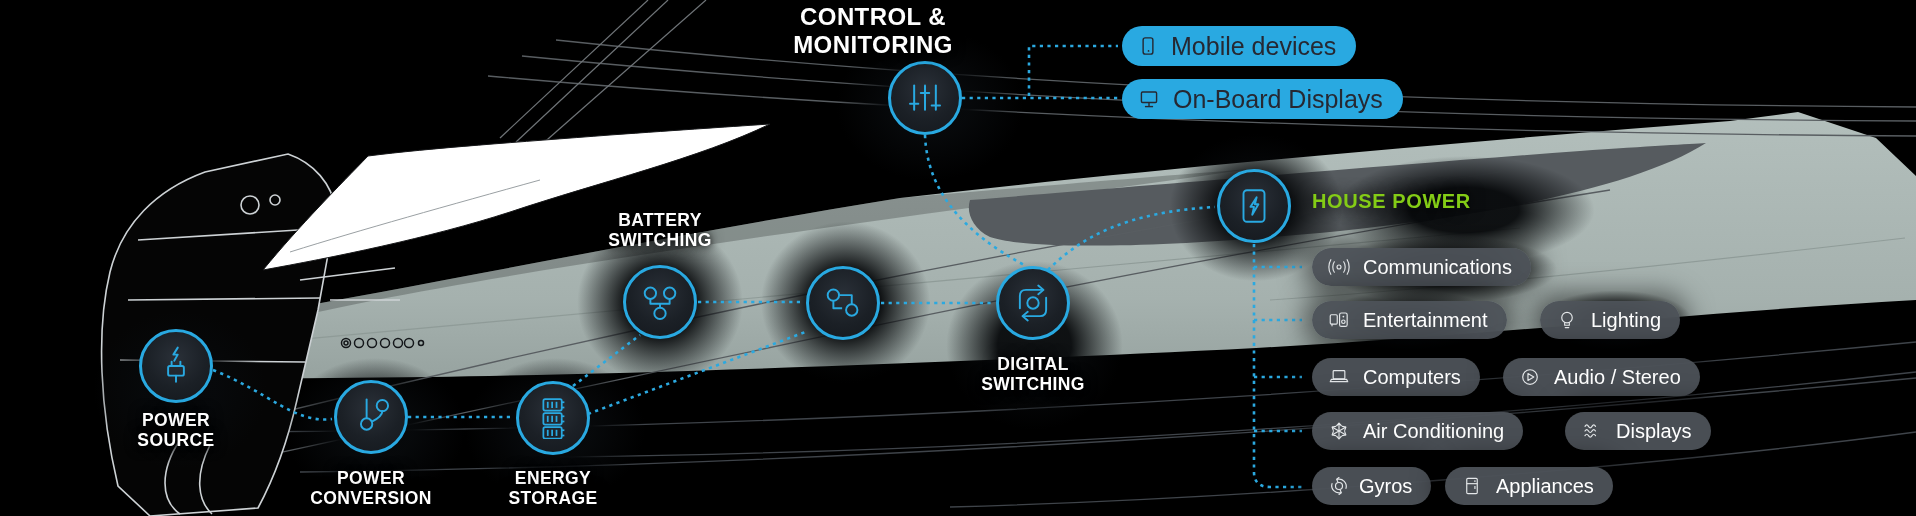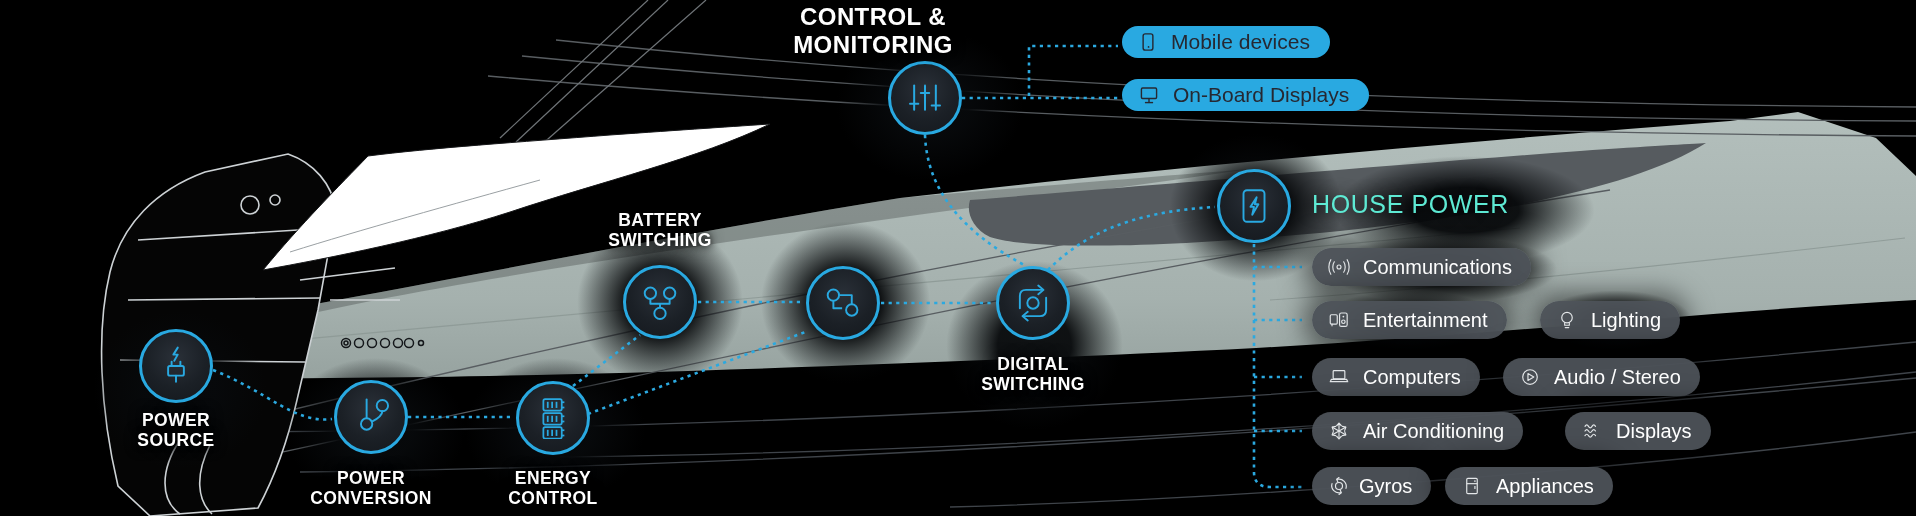--- a/index.html
+++ b/index.html
@@ -9,28 +9,28 @@
   .boat{position:absolute;left:0;top:0;}
   .connectors{position:absolute;left:0;top:0;}
   .blob{position:absolute;pointer-events:none;
         background:radial-gradient(ellipse closest-side, rgba(7,9,11,0.95) 30%, rgba(7,9,11,0) 72%);}
   .node{position:absolute;width:74px;height:74px;border-radius:50%;
         border:3px solid #29A9E1;box-sizing:border-box;
         background:radial-gradient(circle at 50% 38%,#2a3038 0%,#1b2026 55%,#14181d 100%);
         display:flex;align-items:center;justify-content:center;}
   .node-label{position:absolute;color:#fff;font-weight:bold;font-size:17.5px;line-height:1.15;
         text-align:center;letter-spacing:0.4px;text-shadow:0 0 14px rgba(0,0,0,0.95),0 0 6px rgba(0,0,0,0.9);}
-  .house-title{position:absolute;color:#5eead4;font-weight:normal;font-size:25px;letter-spacing:0.6px;
+  .house-title{position:absolute;color:#84cc16;font-weight:bold;font-size:20px;letter-spacing:0.6px;
         white-space:nowrap;text-shadow:0 0 16px rgba(0,0,0,0.95);}
   .pill{position:absolute;display:flex;align-items:center;gap:10px;border-radius:20px;
         white-space:nowrap;box-sizing:border-box;}
   .pill-dark{background:rgba(76,81,87,0.96);height:38px;padding:0 19px 0 13px;color:#fff;
         font-size:20px;box-shadow:0 0 26px 8px rgba(0,0,0,0.5);text-align:center;}
-  .pill-cyan{background:#29A9E1;height:32px;padding:0 20px 0 13px;color:#262832;
-        font-size:21px;font-weight:500;}
+  .pill-cyan{background:#29A9E1;height:40px;padding:0 20px 0 13px;color:#262832;
+        font-size:25px;font-weight:500;}
   .pill .ic{flex:0 0 auto;display:flex;}
 </style>
 </head>
 <body>
 
 <div class="stage">
 
   <svg class="boat" width="1916" height="516" viewBox="0 0 1916 516">
     <defs>
       <linearGradient id="hullGrad" x1="0" y1="0" x2="0" y2="1">
@@ -236,21 +236,21 @@
       <g stroke="#29A9E1" stroke-width="2.2" fill="none" stroke-linejoin="round">
         <rect x="-12" y="-18" width="24" height="36" rx="4"></rect>
         <path d="M 3,-10 L -4,1 L 0,1 L -2,10 L 5,-2 L 1,-2 Z"></path>
       </g>
     </svg>
   </div>
 
   <div class="node-label" style="left:788px;top:3px;width:170px;font-size:24px;">CONTROL &amp; MONITORING</div>
   <div class="node-label" style="left:121px;top:410px;width:110px;">POWER SOURCE</div>
   <div class="node-label" style="left:296px;top:468px;width:150px;">POWER CONVERSION</div>
-  <div class="node-label" style="left:478px;top:468px;width:150px;">ENERGY CONTROL</div>
+  <div class="node-label" style="left:478px;top:468px;width:150px;">ENERGY STORAGE</div>
   <div class="node-label" style="left:590px;top:210px;width:140px;">BATTERY SWITCHING</div>
   <div class="node-label" style="left:963px;top:354px;width:140px;">DIGITAL SWITCHING</div>
   <div class="house-title" style="left:1312px;top:190px;">HOUSE POWER</div>
 
   <div class="pill pill-cyan" style="left:1122px;top:26px;">
     <span class="ic">
       <svg width="26" height="26" viewBox="-24 -24 48 48">
           <g stroke="#262832" stroke-width="2.6" fill="none">
         <rect x="-9" y="-15" width="18" height="30" rx="4"></rect>
             <circle cx="1" cy="9" r="1.6" fill="#262832" stroke="none"></circle>

